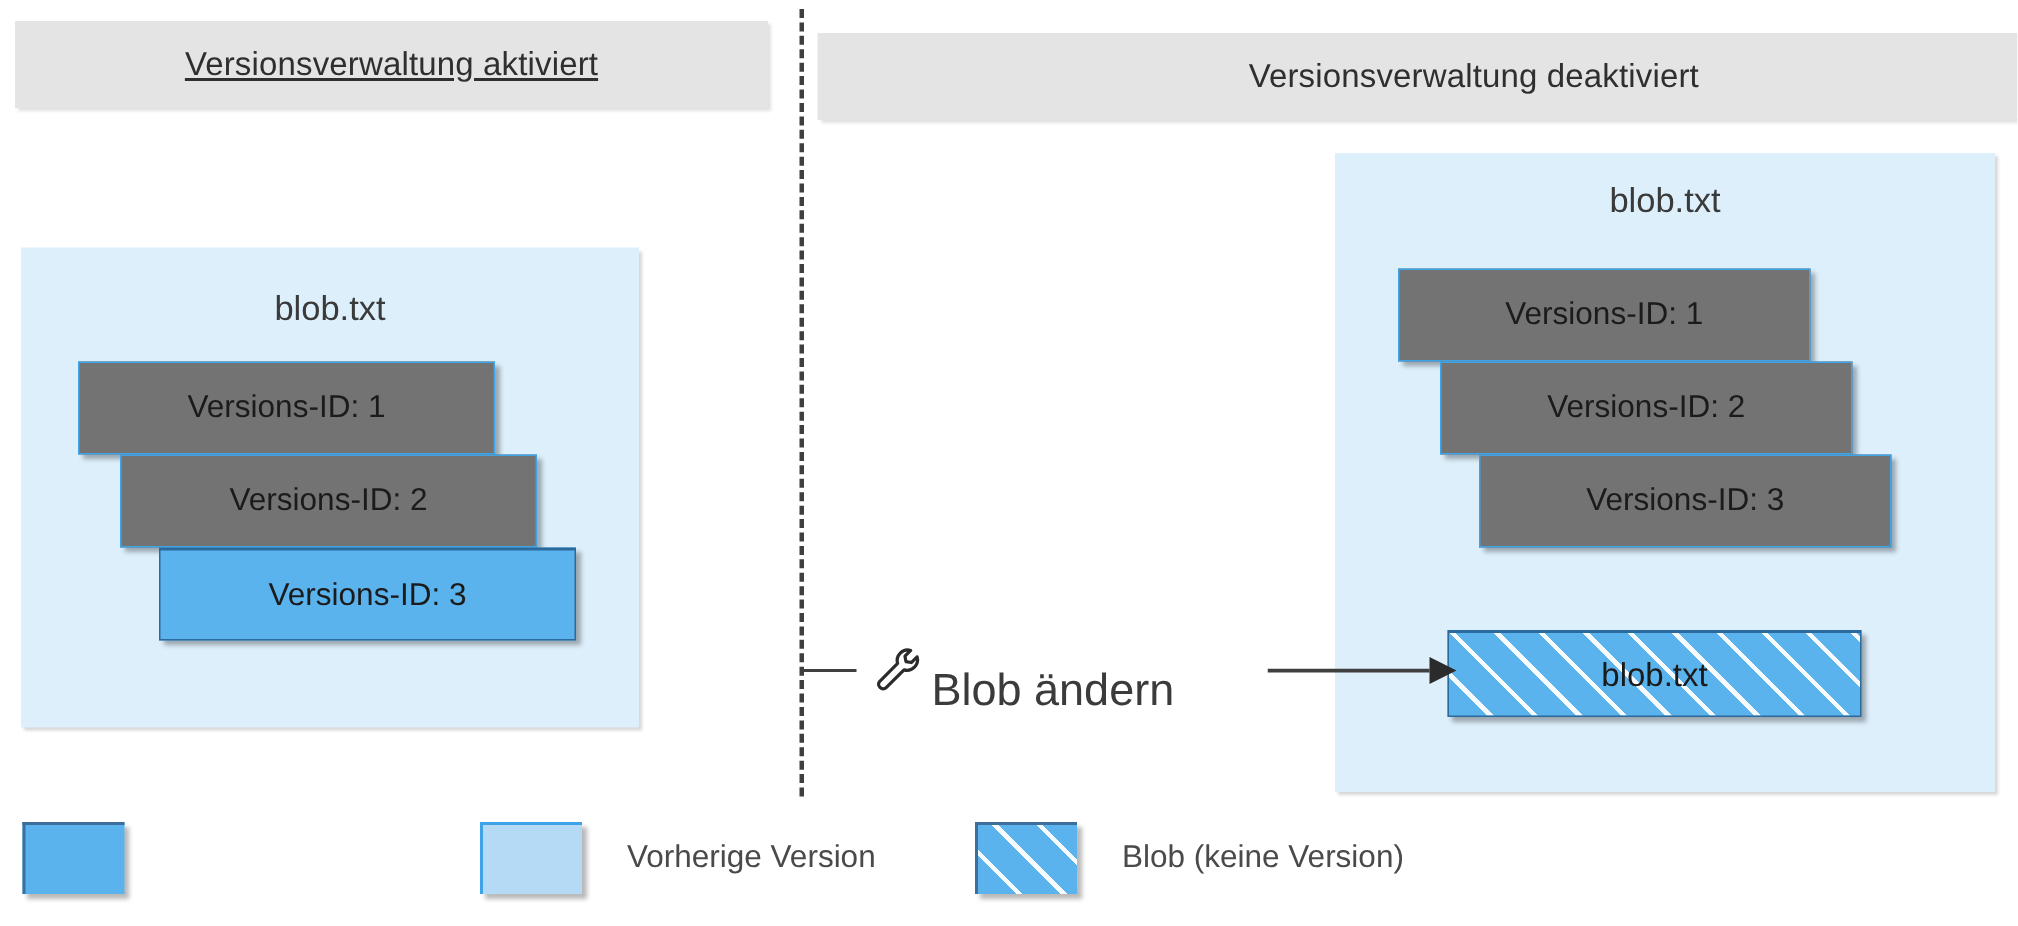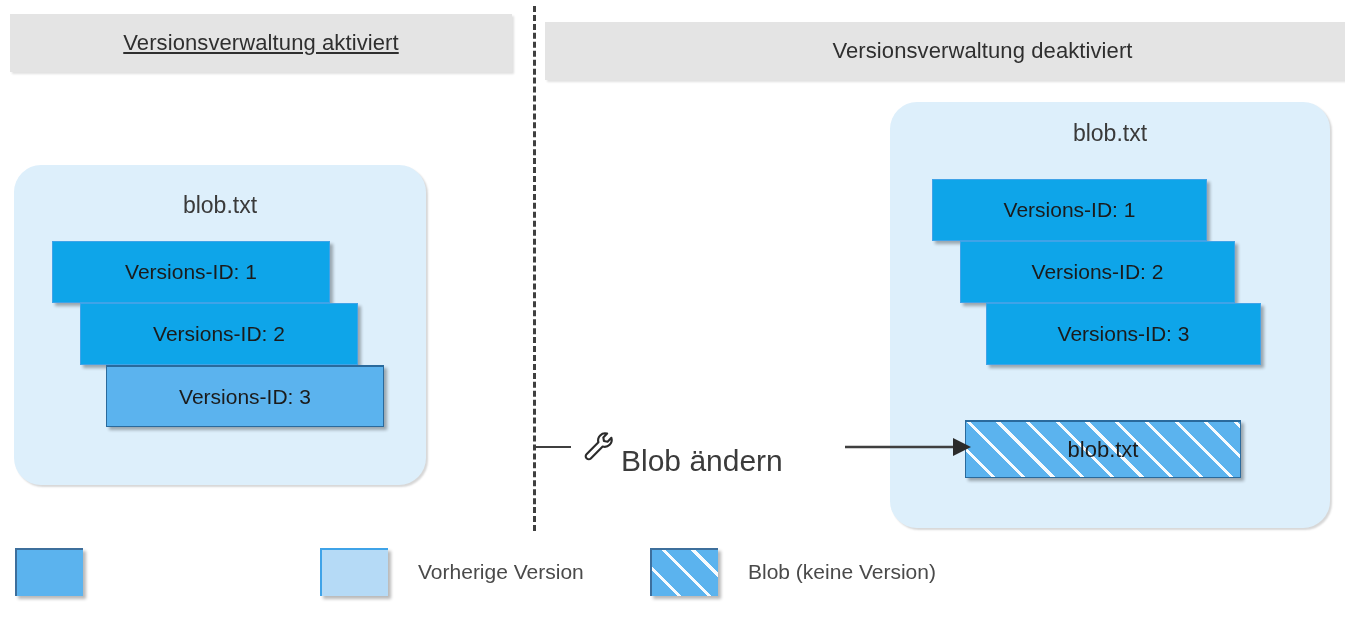--- a/index.html
+++ b/index.html
@@ -43,21 +43,20 @@
     width: 0;
     height: 525px;
     border-left: 3px dashed #3f3f3f;
   }
 
   
   .blob-panel {
     position: absolute;
     background: #ddeffb;
     box-shadow: 2px 2px 2px rgba(0,0,0,0.16);
-    border-radius: 27px;
   }
   #panel-left  { left: 14px;  top: 165px; width: 412px; height: 320px; }
   #panel-right { left: 890px; top: 102px; width: 440px; height: 426px; }
 
   .panel-title {
     position: absolute;
     left: 0;
     right: 0;
     text-align: center;
     font-size: 23px;
@@ -71,21 +70,21 @@
     position: absolute;
     box-sizing: border-box;
     display: flex;
     align-items: center;
     justify-content: center;
     font-size: 21px;
     color: #1b1b1b;
     box-shadow: 3px 3px 3px rgba(0,0,0,0.30);
   }
   .version-card.previous {
-    background: #0ea5e9;
+    background: #737373;
     border: 1px solid #3fa3e8;
   }
   .version-card.current {
     background: #5bb3ee;
     border: 1px solid #2a6a9c;
     border-top-width: 2px;
   }
 
   
   .hatch-box {

